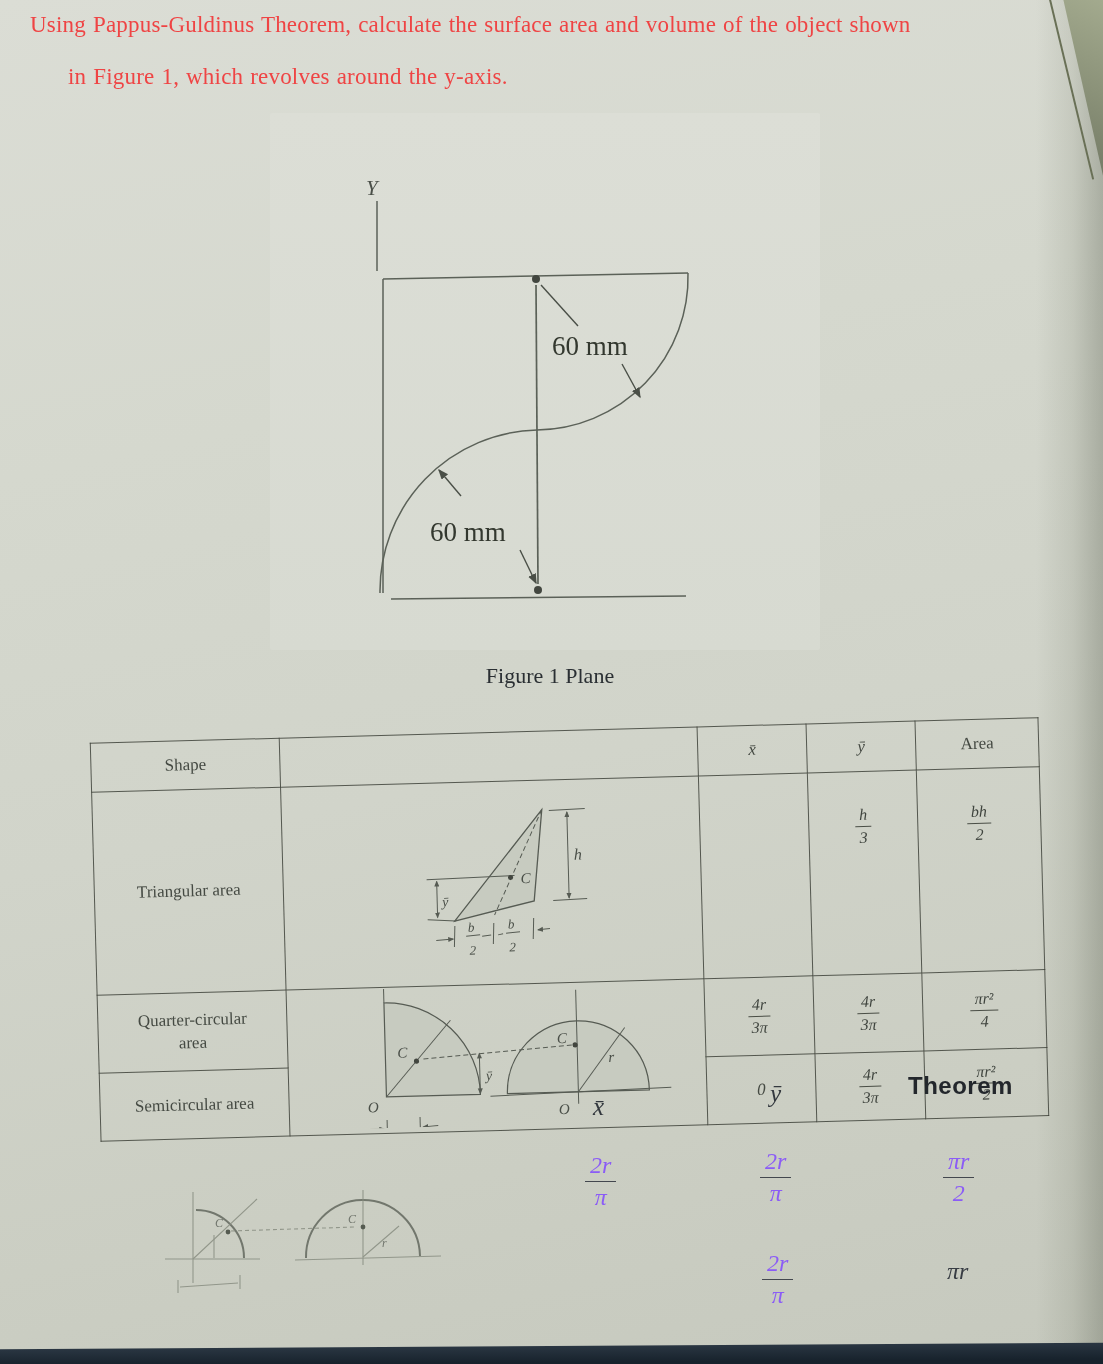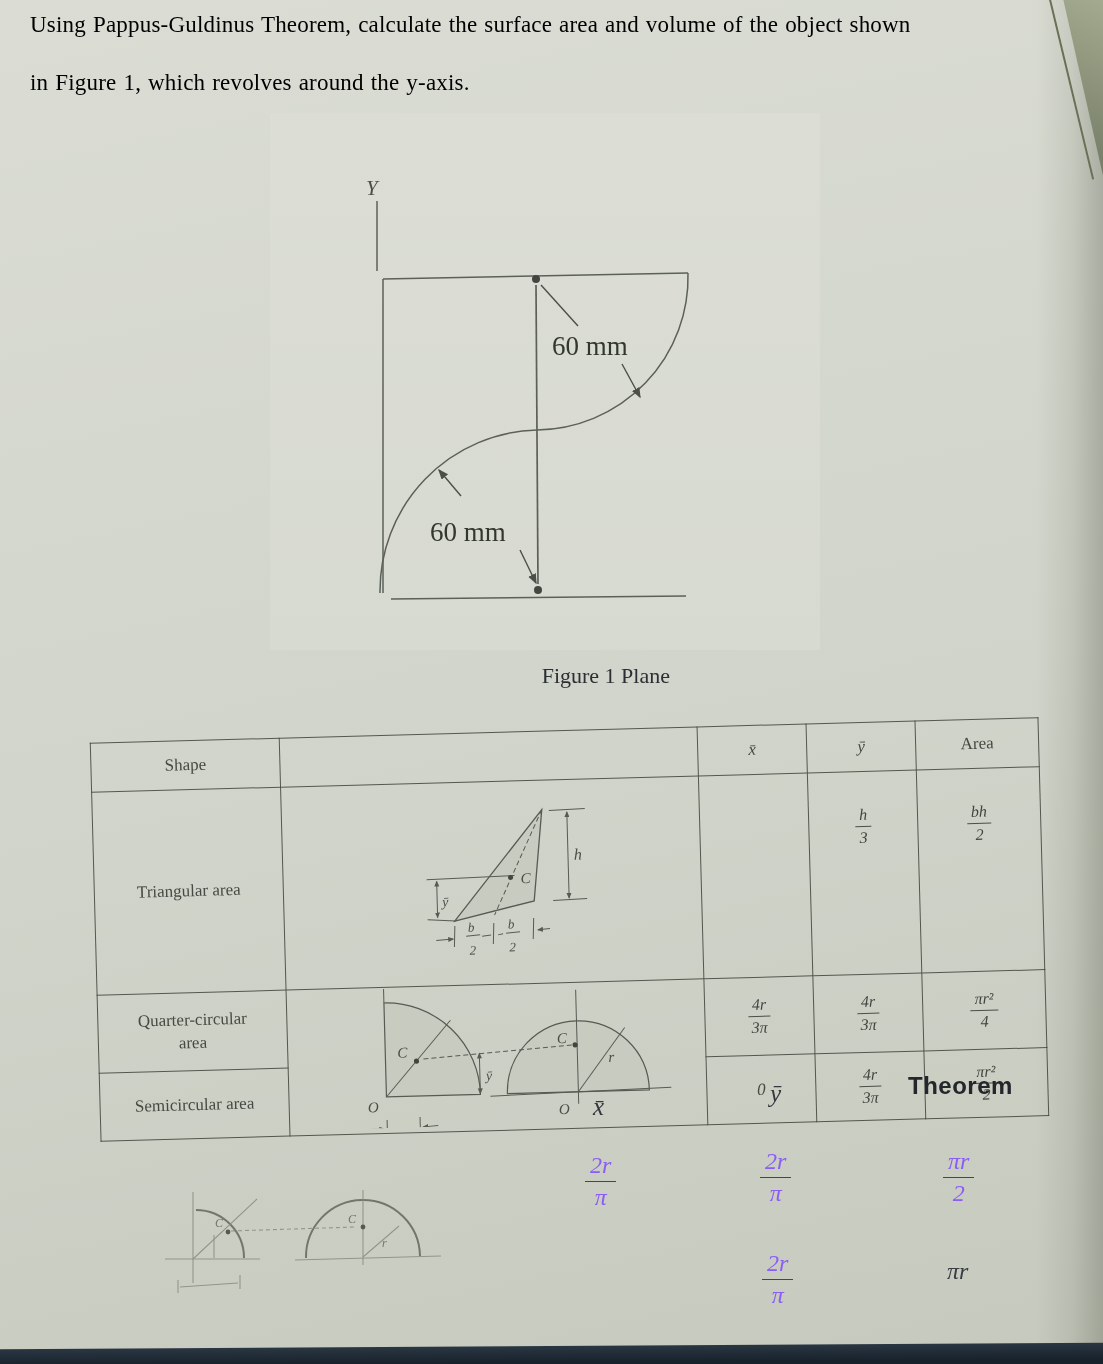--- a/index.html
+++ b/index.html
@@ -13,25 +13,25 @@
   .edge-shade{left:1036px;top:0;width:67px;height:1364px;
     background:linear-gradient(to right,rgba(130,136,118,0) 0%,rgba(120,126,108,.18) 55%,rgba(98,104,88,.38) 100%);}
   .corner-wedge{left:1048px;top:0;width:55px;height:185px;
     clip-path:polygon(28% 0,100% 0,100% 95%);
     background:linear-gradient(205deg,#a3aa8e 0%,#8b9279 45%,#6c7360 100%);}
   .corner-edge-line{left:1070px;top:-8px;width:2px;height:190px;background:#697056;
     transform:rotate(-13.5deg);}
   .bottom-band{left:-6px;top:1346px;width:1115px;height:30px;background:linear-gradient(180deg,#2a3642,#17222c 55%);
     transform:rotate(-.35deg);}
   
-  .title-line{left:30px;width:1030px;font-size:23px;color:#000000;letter-spacing:.2px;word-spacing:1px;}
+  .title-line{left:30px;width:1030px;font-size:23px;color:#ef4444;letter-spacing:.2px;word-spacing:1px;}
   
   .figure-box{left:270px;top:113px;width:550px;height:537px;
     background:linear-gradient(180deg,#dcded6,#d7dad1);border-radius:2px;}
-  .caption{left:430px;top:663px;width:240px;text-align:right;font-size:22px;color:#2a2f33;}
+  .caption{left:430px;top:663px;width:240px;text-align:center;font-size:22px;color:#2a2f33;}
   
   .tbl-wrap{left:95px;top:730px;width:945px;transform:rotate(-1.55deg);}
   table.ctable{border-collapse:collapse;table-layout:fixed;width:945px;}
   table.ctable td{border:1px solid rgba(62,66,58,.85);padding:0;vertical-align:middle;
     color:#454a43;font-size:17px;text-align:center;}
   td.c-shape{width:188px;}
   td.c-diag{width:417px;}
   td.c-x{width:108px;}
   td.c-y{width:108px;}
   td.c-a{width:122px;}
@@ -60,21 +60,21 @@
 </style>
 </head>
 <body>
 
 <div class="abs edge-shade"></div>
 <div class="abs corner-wedge"></div>
 <div class="abs corner-edge-line"></div>
 <div class="abs bottom-band"></div>
 
 <div class="abs title-line" style="top:12px;">Using Pappus-Guldinus Theorem, calculate the surface area and volume of the object shown</div>
-<div class="abs title-line" style="top:70px;">in Figure 1, which revolves around the y-axis.</div>
+<div class="abs title-line" style="top:64px;margin-left:38px;">in Figure 1, which revolves around the y-axis.</div>
 
 <div class="abs figure-box">
   <svg width="550" height="537" viewBox="0 0 550 537">
     <defs>
       <marker id="ah" markerWidth="9" markerHeight="9" refX="6.5" refY="3" orient="auto">
         <path d="M0,0 L7.5,3 L0,6 Z" fill="#4a4f47"></path>
       </marker>
     </defs>
     <g stroke="#5b6158" stroke-width="1.5" fill="none">
       <line x1="107" y1="88" x2="107" y2="158"></line>

